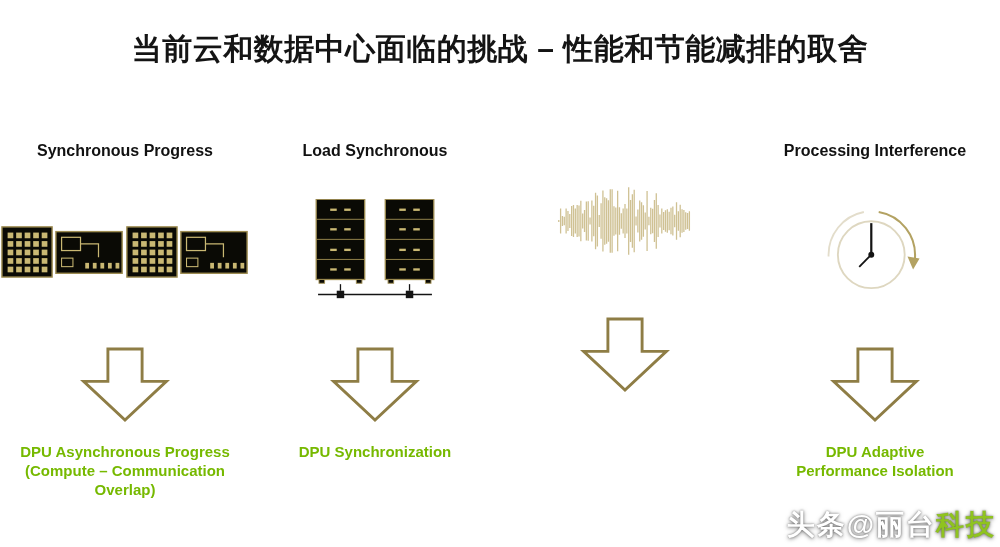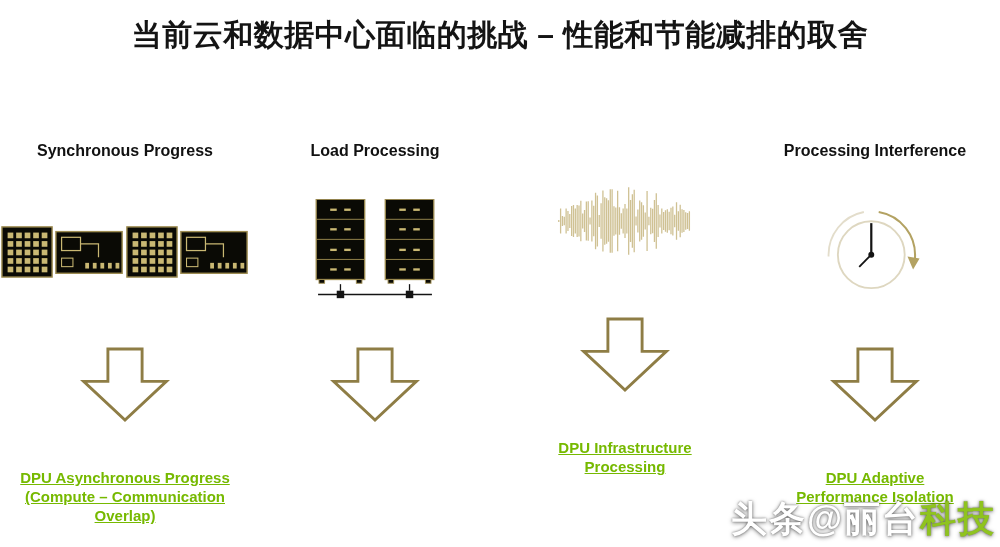--- a/index.html
+++ b/index.html
@@ -3,49 +3,49 @@
 <meta charset="utf-8">
 <style>
   html,body { margin:0; padding:0; background:#ffffff; }
   body {
     width:1000px; height:547px; position:relative; overflow:hidden;
     font-family:"Liberation Sans","DejaVu Sans",sans-serif;
   }
   .slide { position:absolute; inset:0; background:#fff; }
 
   .title {
-    margin:0; padding-top:15px;
+    margin:0; padding-top:29px;
     text-align:center; font-size:30px; font-weight:bold; color:#141414;
     letter-spacing:0.5px;
   }
 
   .columns {
     position:absolute; top:142px; left:0; width:1000px;
     display:grid; grid-template-columns:repeat(4,250px);
   }
   .col { display:flex; flex-direction:column; align-items:center; }
   .col-header {
     height:30px; font-size:16px; font-weight:bold; color:#111;
     text-align:center; white-space:nowrap;
   }
   .illustration {
     height:158px; display:flex; align-items:center; justify-content:center;
   }
   .arrow-wrap { height:96px; margin-top:16px; display:flex; justify-content:center; }
   .solution {
-    margin-top:26px; font-size:15px; font-weight:bold; color:#76b900;
-    text-align:center; line-height:1.28;text-decoration:underline;
+    font-size:15px; font-weight:bold; color:#76b900;
+    text-align:center; line-height:1.28;
   }
   .col-1 .solution { max-width:238px; }
   .col-3 .solution { max-width:170px; }
   .col-4 .solution { max-width:182px; }
 
   .watermark {
     position:absolute; right:4px; bottom:3px; z-index:5;
-    font-size:36px; font-weight:bold; letter-spacing:2px; white-space:nowrap;
+    font-size:28px; font-weight:bold; letter-spacing:2px; white-space:nowrap;
     color:#ffffff;
     text-shadow:0 1px 4px rgba(0,0,0,0.50), 0 0 2px rgba(0,0,0,0.45);
   }
   .watermark .wm-green { color:#8fc31f; }
 </style>
 </head>
 <body>
 
 <div class="slide">
 
@@ -110,21 +110,21 @@
       </div>
       <div class="arrow-wrap">
         <svg width="90" height="78" viewBox="0 0 100 84">
           <polygon points="31,2 69,2 69,38 96,38 50,81 4,38 31,38" fill="#ffffff" stroke="#8e7d45" stroke-width="3.2" stroke-linejoin="miter"></polygon>
         </svg>
       </div>
       <div class="solution">DPU Asynchronous Progress (Compute – Communication Overlap)</div>
     </div>
 
     <div class="col col-2">
-      <div class="col-header">Load Processing</div>
+      <div class="col-header">Load Synchronous</div>
       <div class="illustration">
         <svg width="140" height="105" viewBox="0 0 150 112">
           <defs>
             <g id="rack">
               <rect x="0" y="0" width="52" height="86" fill="#0a0a05" stroke="#9d8c51" stroke-width="1.4"></rect>
               <line x1="0" y1="21.5" x2="52" y2="21.5" stroke="#9d8c51" stroke-width="1"></line>
               <line x1="0" y1="43" x2="52" y2="43" stroke="#9d8c51" stroke-width="1"></line>
               <line x1="0" y1="64.5" x2="52" y2="64.5" stroke="#9d8c51" stroke-width="1"></line>
               <g fill="#c9b873">
                 <rect x="15" y="10" width="7" height="2.5"></rect>
@@ -147,34 +147,34 @@
           <line x1="112" y1="91" x2="112" y2="98" stroke="#141414" stroke-width="1.4"></line>
           <rect x="34" y="98" width="8" height="8" fill="#141414"></rect>
           <rect x="108" y="98" width="8" height="8" fill="#141414"></rect>
         </svg>
       </div>
       <div class="arrow-wrap">
         <svg width="90" height="78" viewBox="0 0 100 84">
           <polygon points="31,2 69,2 69,38 96,38 50,81 4,38 31,38" fill="#ffffff" stroke="#8e7d45" stroke-width="3.2" stroke-linejoin="miter"></polygon>
         </svg>
       </div>
+      <div class="solution">DPU Synchronization</div>
     </div>
 
     <div class="col col-3">
       <div class="illustration">
         <svg id="jitter-svg" width="138" height="80" viewBox="0 0 150 84">
             <path d="M3,40.9V43.1M5,28.3V55.7M7,36.5V47.5M9,37.4V46.6M11,28.5V55.5M13,31.1V52.9M15,34.3V49.7M17,25.6V58.4M19,24.7V59.3M21,28.5V55.5M23,24.7V59.3M25,25.2V58.8M27,20.1V63.9M29,33.8V50.2M31,30.1V53.9M33,20.8V63.2M35,20.4V63.6M37,38.1V45.9M39,19.6V64.4M41,25.5V58.5M43,11.3V72.7M45,14.2V69.8M47,35.5V48.5M49,22.7V61.3M51,8.9V75.1M53,16.3V67.7M55,17.4V66.6M57,19.4V64.6M59,7.6V76.4M61,7.4V76.6M63,26.0V58.0M65,27.2V56.8M67,9.2V74.8M69,27.1V56.9M71,33.5V50.5M73,28.3V55.7M75,23.6V60.4M77,28.4V55.6M79,5.3V78.7M81,19.1V64.9M83,13.0V71.0M85,7.9V76.1M87,37.0V47.0M89,29.5V54.5M91,19.7V64.3M93,21.7V62.3M95,24.9V59.1M97,32.8V51.2M99,9.4V74.6M101,37.5V46.5M103,27.7V56.3M105,28.7V55.3M107,19.2V64.8M109,11.9V72.1M111,24.6V59.4M113,34.9V49.1M115,28.5V55.5M117,32.1V51.9M119,30.3V53.7M121,29.2V54.8M123,31.9V52.1M125,27.6V56.4M127,26.3V57.7M129,35.2V48.8M131,21.6V62.4M133,31.4V52.6M135,24.3V59.7M137,29.3V54.7M139,30.0V54.0M141,32.6V51.4M143,33.4V50.6M145,31.5V52.5" stroke="#cfc193" stroke-width="1.4" fill="none"></path>
           </svg>
       </div>
       <div class="arrow-wrap">
         <svg width="90" height="78" viewBox="0 0 100 84">
           <polygon points="31,2 69,2 69,38 96,38 50,81 4,38 31,38" fill="#ffffff" stroke="#8e7d45" stroke-width="3.2" stroke-linejoin="miter"></polygon>
         </svg>
       </div>
-      <div class="solution">DPU Infrastructure Processing</div>
     </div>
 
     <div class="col col-4">
       <div class="col-header">Processing Interference</div>
       <div class="illustration">
         <svg width="104" height="104" viewBox="0 0 112 112">
           <path d="M44,14 A47,47 0 0 0 6,62" fill="none" stroke="#e3ddcb" stroke-width="2"></path>
           <path d="M60,14 A47,47 0 0 1 99,64" fill="none" stroke="#b3a262" stroke-width="2.2"></path>
           <polygon points="97,76 91,62 104,64" fill="#b3a262"></polygon>
           <circle cx="52" cy="60" r="36" fill="none" stroke="#ded7c0" stroke-width="2"></circle>

